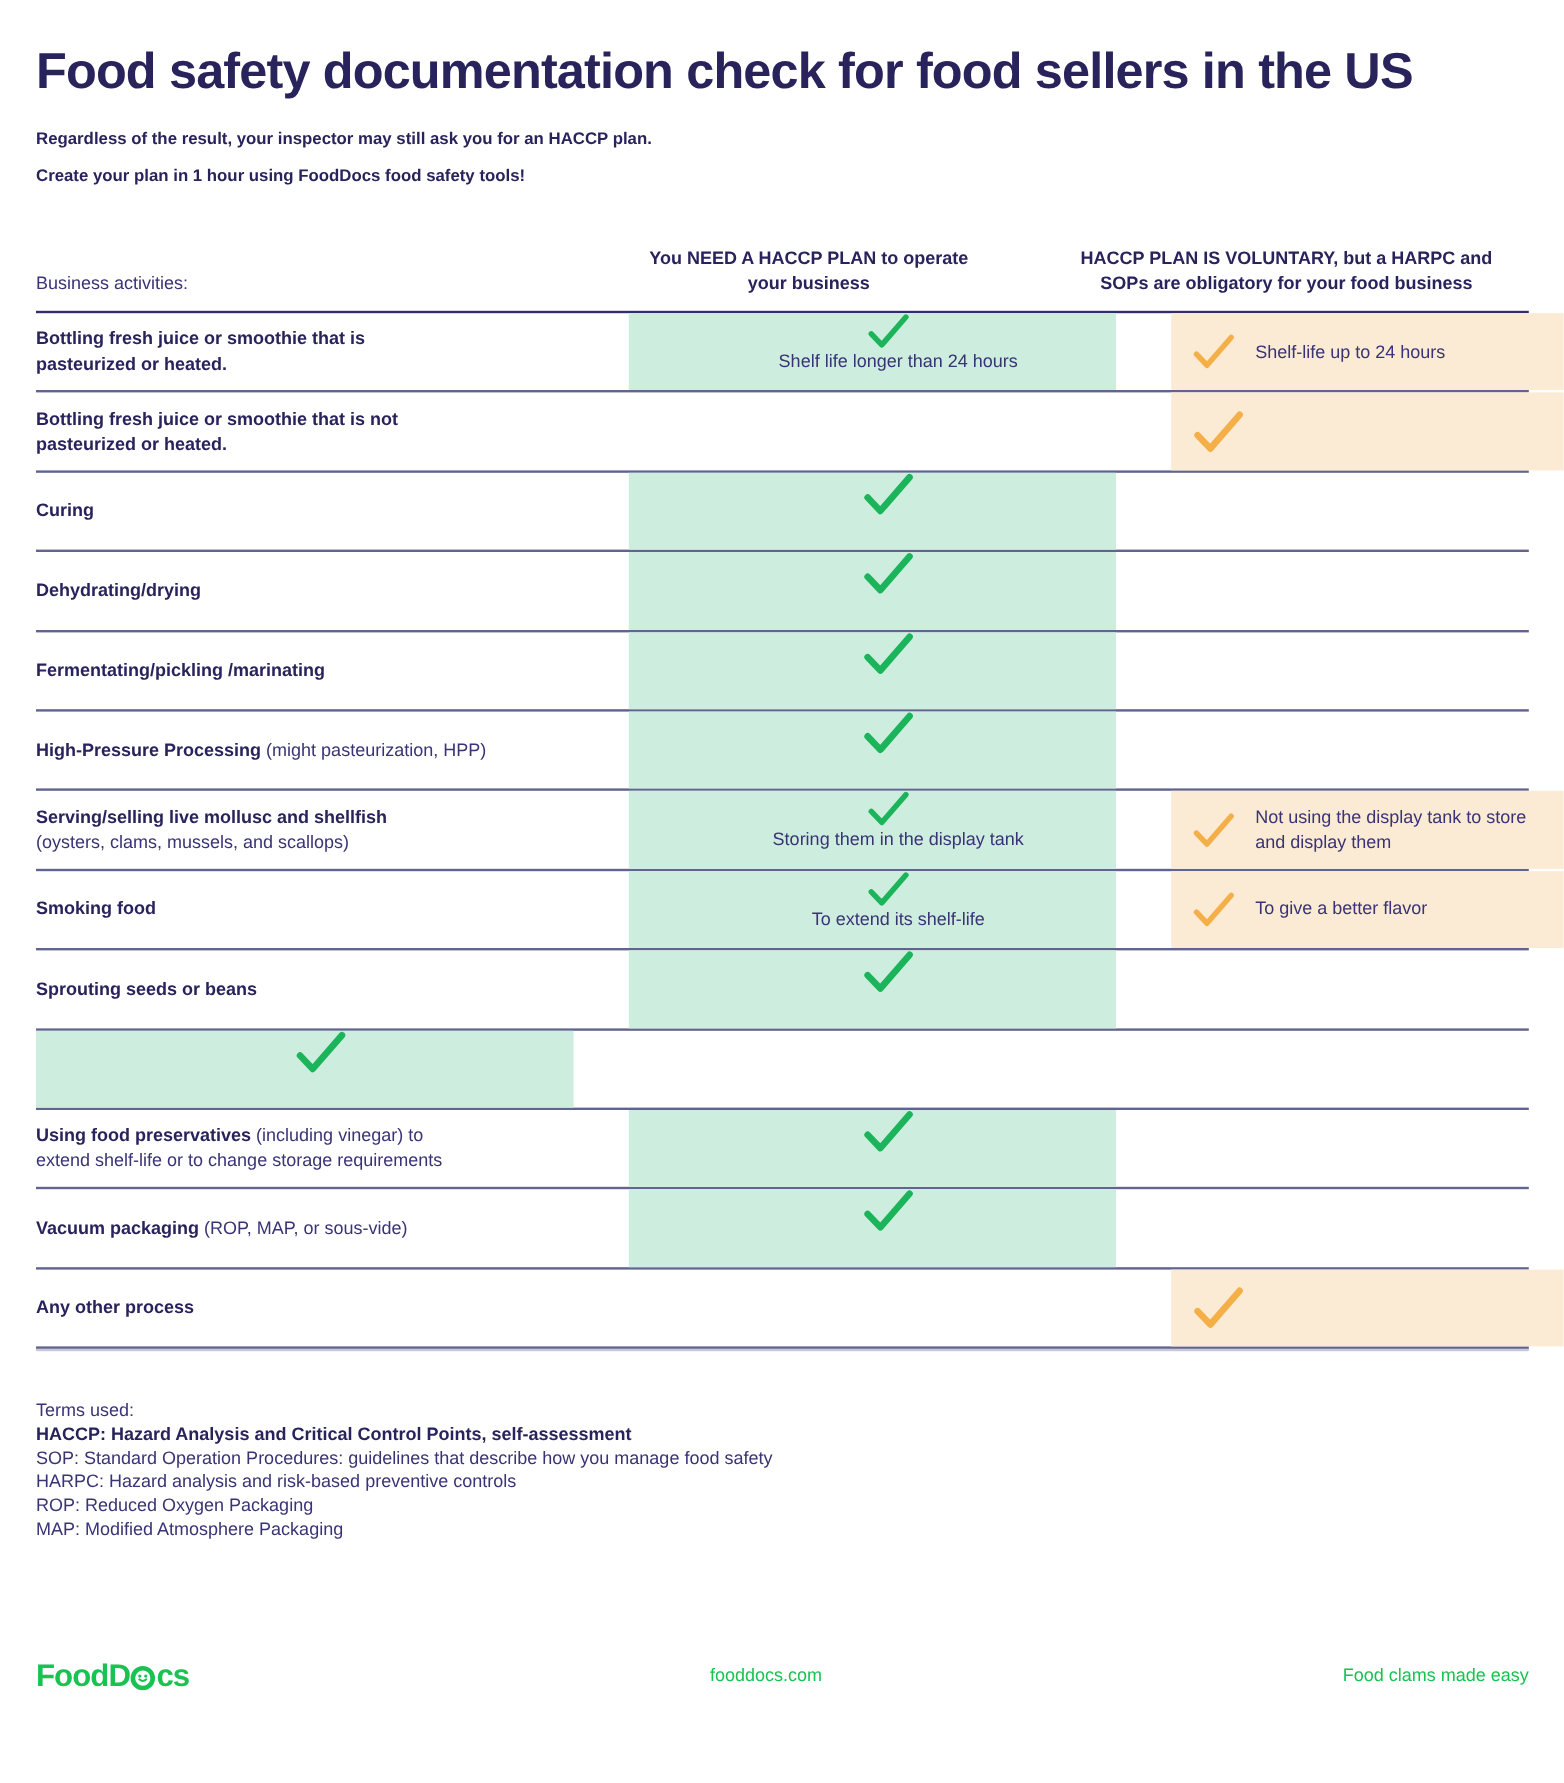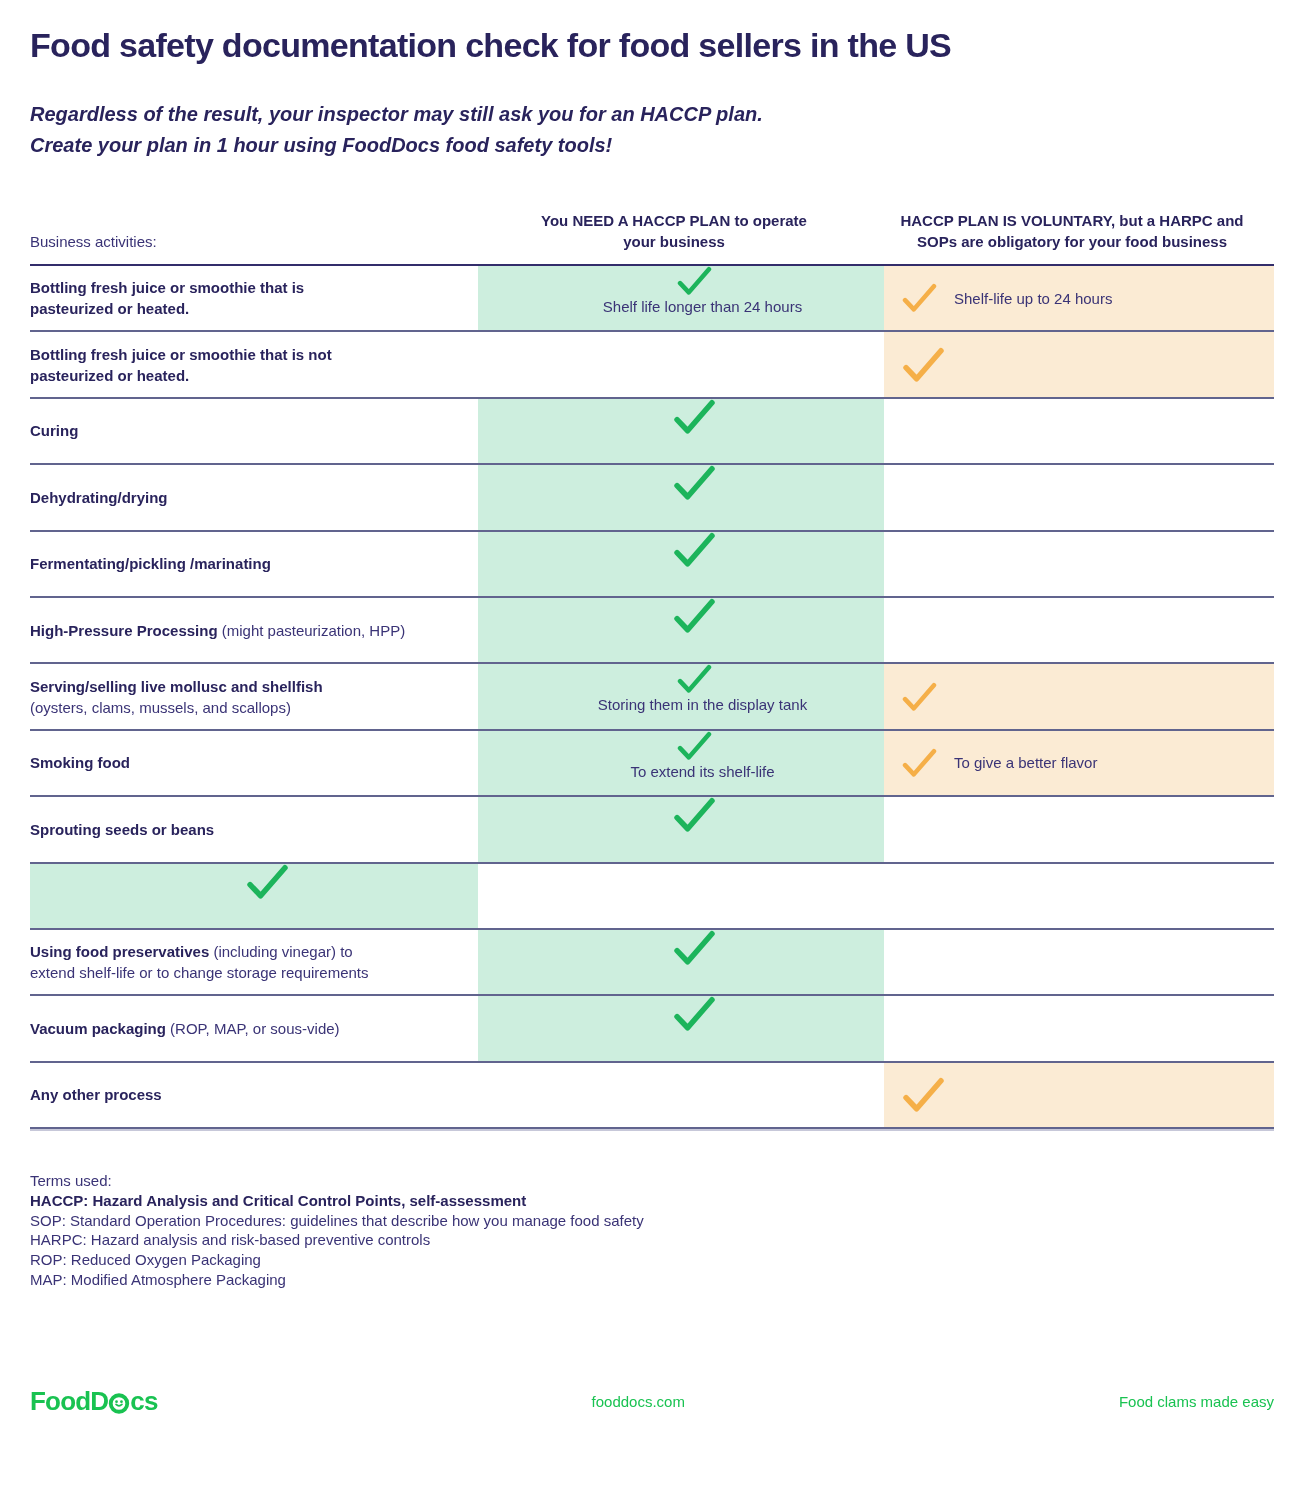--- a/index.html
+++ b/index.html
@@ -8,38 +8,38 @@
     --brand_green:#19C251; --divider:#DDDDE8; --bottom_line:#C7C8D9;
   }
   *{box-sizing:border-box;}
   html,body{margin:0;padding:0;}
   body{
     width:1303px;height:1486px;overflow:hidden;background:#ffffff;
     font-family:"Liberation Sans", sans-serif;color:var(--navy);
     padding:0 29px 0 30px;
   }
   .page-title{
-    margin:22px 0 0;font-size:34px;line-height:46px;font-weight:700;
+    margin:36px 0 0;font-size:42px;line-height:46px;font-weight:700;
     letter-spacing:-0.7px;color:var(--navy);
   }
   .subtitle{
-    margin-top:31px;font-size:20px;line-height:31px;font-weight:700;
-    color:var(--navy);white-space:pre-line;font-style:italic;
+    margin-top:18px;font-size:14px;line-height:31px;font-weight:700;
+    color:var(--navy);white-space:pre-line;
   }
   .table{margin-top:0;}
   .thead{
     display:grid;grid-template-columns:448px 406px 390px;align-items:end;
     height:85px;border-bottom:2px solid var(--header_border);
   }
   .head-cell{font-size:15px;line-height:21px;padding-bottom:12px;white-space:pre-line;}
   .head-activities{font-weight:400;color:var(--text);}
   .head-need,.head-vol{font-weight:700;color:var(--navy);padding-right:14px;text-align:center;}
   .row{
     display:grid;grid-template-columns:448px 406px 390px;
-    height:66.4px;border-bottom:2px solid var(--row_border);
+    height:66.4px;border-bottom:2px solid var(--row_border);gap:46px;
   }
   .row:last-child{box-shadow:0 2px 0 var(--bottom_line);}
   .cell{display:flex;align-items:center;}
   .label-cell{padding-right:24px;}
   .label{display:block;}
   .seg{white-space:pre-line;font-size:15px;line-height:21px;color:var(--text);}
   .seg.bold{font-weight:700;color:var(--navy);}
   .need-cell{padding-left:26px;color:var(--green_check);}
   .vol-cell{padding-left:18px;color:var(--amber_check);}
   .green-bg{background:var(--green_bg);flex-direction:column;}
@@ -163,20 +163,22 @@
     <div class="cell need-cell green-bg">
           <svg class="check" viewBox="0 0 40 34">
             <path d="M3.5 19.5 L13.5 30 L36.5 3.5" fill="none" stroke="currentColor" stroke-width="5.2" stroke-linecap="round" stroke-linejoin="round"></path>
           </svg>
           <span class="note">Storing them in the display tank</span>
         </div>
     <div class="cell vol-cell amber-bg">
           <svg class="check" viewBox="0 0 40 34">
             <path d="M3.5 19.5 L13.5 30 L36.5 3.5" fill="none" stroke="currentColor" stroke-width="5.2" stroke-linecap="round" stroke-linejoin="round"></path>
           </svg>
+          <span class="note">Not using the display tank to store
+and display them</span>
         </div>
   </div>
 
   <div class="row">
     <div class="cell label-cell">
           <span class="label"><span class="seg bold">Smoking food</span></span>
         </div>
     <div class="cell need-cell green-bg">
           <svg class="check" viewBox="0 0 40 34">
             <path d="M3.5 19.5 L13.5 30 L36.5 3.5" fill="none" stroke="currentColor" stroke-width="5.2" stroke-linecap="round" stroke-linejoin="round"></path>

